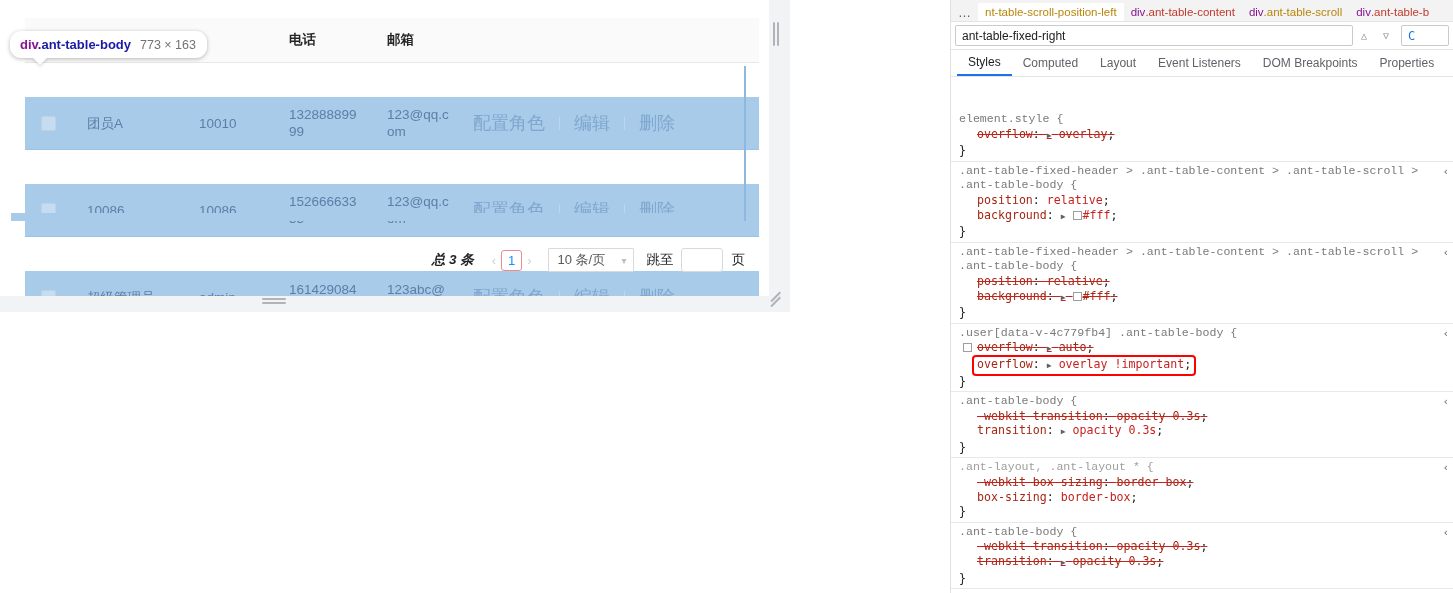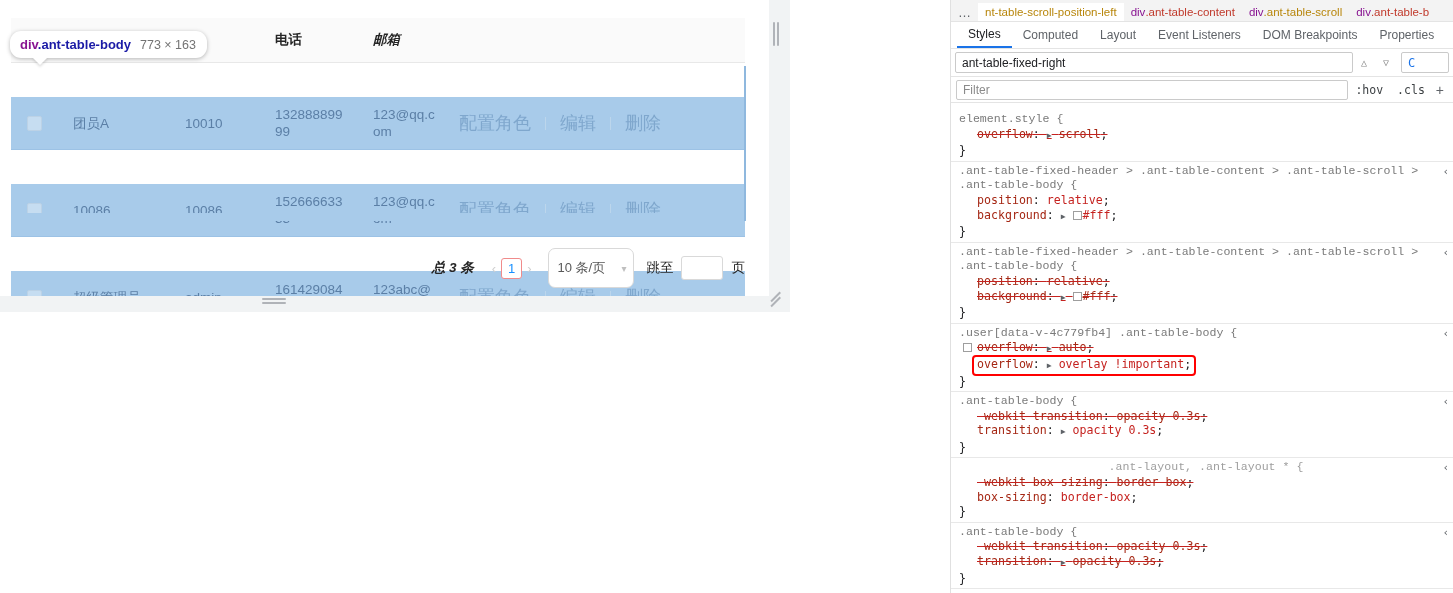--- a/index.html
+++ b/index.html
@@ -24,35 +24,35 @@
   }
   #viewport-white {
     position: absolute; left: 0; top: 0; width: 769px; height: 296px;
     background: #ffffff;
     overflow: hidden;
   }
   
 
   
   #table-card {
-    position: absolute; left: 11px; top: 18px; width: 734px; height: 203px;
+    position: absolute; left: 25px; top: 18px; width: 734px; height: 203px;
     background: #ffffff;
   }
   .tbl-header {
     display: flex; height: 45px; align-items: center;
     background: #fafafa;
     border-bottom: 1px solid #e8e8e8;
     color: #262626; font-size: 13.5px; font-weight: bold;
   }
   .th { padding-left: 16px; flex: none; }
   .th-check { width: 46px; }
   .th-name  { width: 112px; }
   .th-acct  { width: 90px; }
   .th-phone { width: 98px; }
-  .th-mail  { width: 86px; font-style: italic; }
+  .th-mail  { width: 86px; }
   .th-op    { width: 286px; border-left: 1px solid #f0f0f0;
               background:#fafafa; }
 
   .tbl-body { position: relative; }
   .row {
     display: flex; align-items: center; height: 53px;
     background: #a8cbea;
     border-bottom: 1px solid #9cc2e5;
     color: #5b7fa6; font-size: 13.5px; margin-top: 34px;
   }
@@ -114,22 +114,22 @@
   #pg-total { margin-right: 13px; font-weight: bold; font-style: italic; }
   .pg-arrow { color: #cfcfcf; font-size: 13px; padding: 0 5px; cursor: default;}
   .pg-num {
     display: inline-flex; align-items: center; justify-content: center;
     width: 21px; height: 21px; border: 1px solid #f08b8b;
     color: #1890ff; border-radius: 3px; font-size: 13px;
     background: #fff; cursor: pointer;
   }
   .pg-select {
     display: inline-flex; align-items: center; justify-content: space-between;
-    height: 40px; min-width: 86px; margin-left: 11px; padding: 0 6px 0 9px;
-    border: 1px solid #d9d9d9; border-radius: 7px; background: #fff;
+    height: 24px; min-width: 86px; margin-left: 11px; padding: 0 6px 0 9px;
+    border: 1px solid #d9d9d9; border-radius: 1px; background: #fff;
     color: #595959; font-size: 13px; cursor: pointer;
   }
   .pg-select .caret { color: #bfbfbf; font-size: 10px; margin-left: 6px;}
   .pg-jumplabel { margin-left: 13px; color: #262626; }
   .pg-jumpinput {
     width: 42px; height: 24px; margin-left: 7px;
     border: 1px solid #d9d9d9; border-radius: 3px; background: #fff;
   }
   .pg-jumpsuffix { margin-left: 9px; color: #262626; }
 
@@ -245,21 +245,21 @@
     position: absolute; left: 0; right: 0; top: 110px; bottom: 0;
     overflow: hidden; background: #ffffff;
     font-family: "DejaVu Sans Mono", "Liberation Mono", monospace;
     font-size: 11.6px; line-height: 14.6px; color: #202124;
   }
   .rule {
     border-bottom: 1px solid #e8e8e8;
     padding: 2px 0 3px 8px; position: relative;
   }
   .sel { color: #7a7a7a; white-space: normal; font-family: Liberation Mono, monospace; }
-  .sel.ua { color: #9e9e9e; text-align: center; }
+  .sel.ua { color: #9e9e9e; }
   .prop-line { padding-left: 18px; white-space: nowrap; }
   .prop { color: #a52714; }
   .val  { color: #c5221f; }
   .struck { text-decoration: line-through; text-decoration-color:#c5221f;}
   .struck .prop, .struck .val { color: #a52714; }
   .brace { color: #202124; }
   .tri { color: #5f6368; font-size: 8px; }
   .swatch {
     display: inline-block; width: 9px; height: 9px;
     border: 1px solid #9e9e9e; background: #fff;
@@ -406,49 +406,43 @@
       <span class="bc-item">
           <span class="bc-el">div</span>
           <span class="bc-cls">.ant-table-scroll</span>
         </span>
       <span class="bc-item">
           <span class="bc-el">div</span>
           <span class="bc-cls2">.ant-table-b</span>
         </span>
     </div>
 
+    <div id="dt-searchbar">
+      <div id="dt-search-input">ant-table-fixed-right</div>
+      <div class="dt-sbtn">△</div>
+      <div class="dt-sbtn">▽</div>
+      <div id="dt-search-right">C</div>
+    </div>
+
     <div id="dt-tabs">
       <div class="dt-tab active">Styles</div>
       <div class="dt-tab">Computed</div>
       <div class="dt-tab">Layout</div>
       <div class="dt-tab">Event Listeners</div>
       <div class="dt-tab">DOM Breakpoints</div>
       <div class="dt-tab">Properties</div>
       <div class="dt-tab">Acce</div>
     </div>
 
-    <div id="dt-searchbar">
-      <div id="dt-search-input">ant-table-fixed-right</div>
-      <div class="dt-sbtn">△</div>
-      <div class="dt-sbtn">▽</div>
-      <div id="dt-search-right">C</div>
-    </div>
-
-    <div id="dt-filter">
-      <div id="dt-filter-input">Filter</div>
-      <div class="dt-filter-btn">:hov</div>
-      <div class="dt-filter-btn">.cls</div>
-      <div class="dt-plus">+</div>
-    </div>
 
     <div id="dt-styles">
 
       <div class="rule">
         <div class="sel"><span>element.style</span> {</div>
-        <div class="prop-line struck"><span class="prop">overflow</span>: <span class="tri">▶</span> <span class="val">scroll</span>;</div>
+        <div class="prop-line struck"><span class="prop">overflow</span>: <span class="tri">▶</span> <span class="val">overlay</span>;</div>
         <div class="brace">}</div>
       </div>
 
       <div class="rule">
         <span class="rule-link">‹</span>
         <div class="sel"><span>.ant-table-fixed-header &gt; .ant-table-content &gt; .ant-table-scroll &gt; .ant-table-body</span> {</div>
         <div class="prop-line"><span class="prop">position</span>: <span class="val">relative</span>;</div>
         <div class="prop-line"><span class="prop">background</span>: <span class="tri">▶</span> <span class="swatch"></span><span class="val">#fff</span>;</div>
         <div class="brace">}</div>
       </div>

